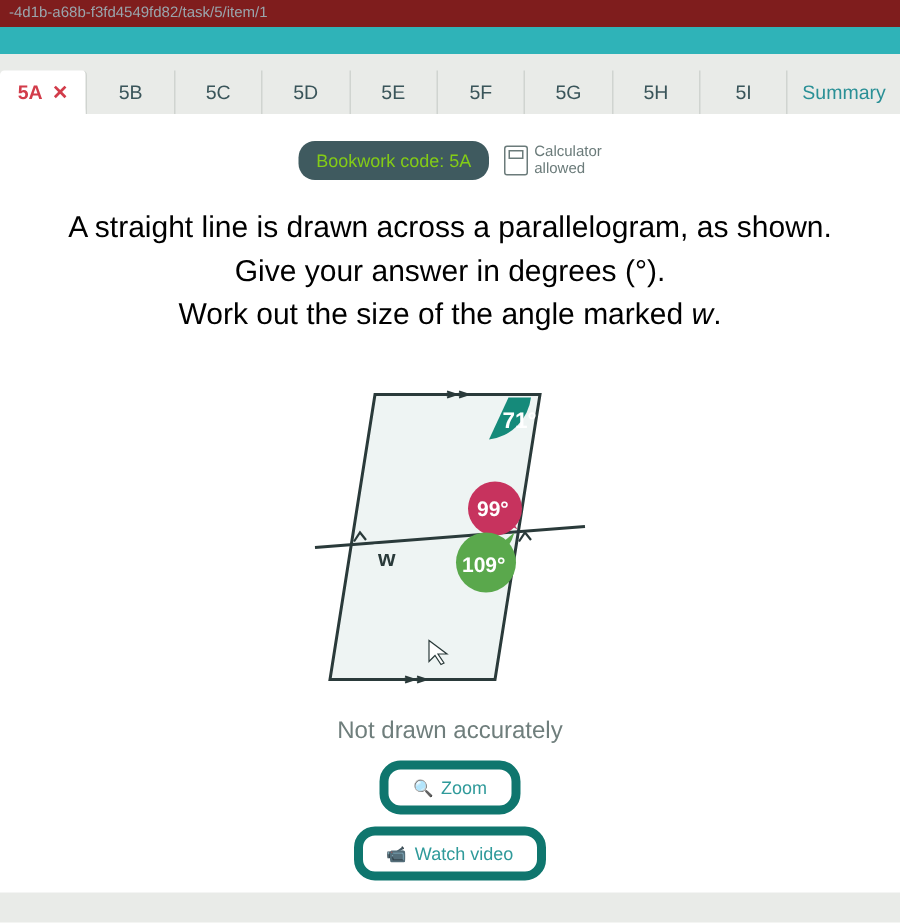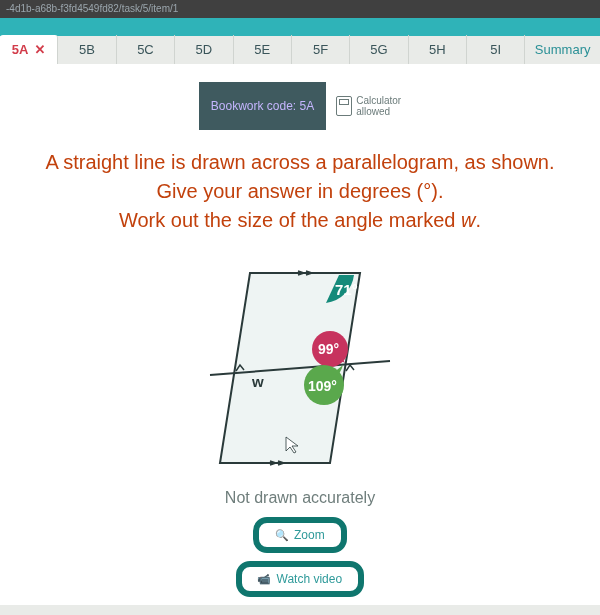--- a/index.html
+++ b/index.html
@@ -3,28 +3,28 @@
 <meta charset="utf-8">
 <style>
   * { box-sizing: border-box; margin: 0; padding: 0; }
   body {
     width: 600px; height: 615px;
     font-family: -apple-system, BlinkMacSystemFont, "Segoe UI", Arial, sans-serif;
     background: #e9ebe8;
     overflow: hidden;
   }
   .url-bar {
-    background: #404040; color: #9aa5ac;
+    background: #7f1d1d; color: #9aa5ac;
     font-size: 10px; padding: 3px 6px; height: 18px;
     white-space: nowrap; overflow: hidden;
   }
   .ribbon { background: #2fb3b8; height: 18px; }
   .tabs {
     display: flex; background: #e9ebe8;
-    height: 28px; align-items: flex-end;
+    height: 40px; align-items: flex-end;
     padding-top: 10px;
   }
   .tab {
     flex: 1; text-align: center;
     font-size: 13px; color: #3a555a;
     padding: 7px 0 7px 0;
     border-right: 1px solid #d0d4d0;
     cursor: pointer;
   }
   .tab.active {
@@ -35,35 +35,35 @@
     border-top-right-radius: 3px;
   }
   .tab.active .x { color: #d23c4a; margin-left: 3px; }
   .tab.summary { color: #2a9096; flex: 1.3; border-right: none; margin-top: 44px; }
   .content { background: #fff; padding: 18px 12px 8px 12px; }
   .code-row {
     display: flex; justify-content: center; align-items: center;
     gap: 10px; margin-bottom: 18px;
   }
   .code-pill {
-    background: #3f5a5f; color: #c4b5fd;
-    font-size: 12px; padding: 17px 12px;
-    border-radius: 0;
+    background: #3f5a5f; color: #84cc16;
+    font-size: 12px; padding: 6px 12px;
+    border-radius: 11px;
   }
   .calc { display: flex; align-items: center; gap: 4px; font-size: 10px; color: #6b7b7a; }
   .calc .icon {
     width: 16px; height: 20px; border: 1px solid #6b7b7a; border-radius: 2px;
     position: relative;
   }
   .calc .icon::before {
     content: ""; position: absolute; top: 2px; left: 2px; right: 2px; height: 4px;
     border: 1px solid #6b7b7a;
   }
   .question {
-    text-align: center; color: #c2410c;
+    text-align: center; color: #000000;
     font-size: 20px; line-height: 1.45;
     padding: 0 6px 8px 6px;
   }
   .question em { font-style: italic; }
   .figure-wrap { display: flex; justify-content: center; margin-top: 10px; text-align: center; }
   .caption { text-align: center; color: #6f7e7c; font-size: 16px; margin-top: 6px; }
   .footer-btns {
     display: flex; flex-direction: column; align-items: center;
     gap: 8px; margin-top: 10px;
   }

